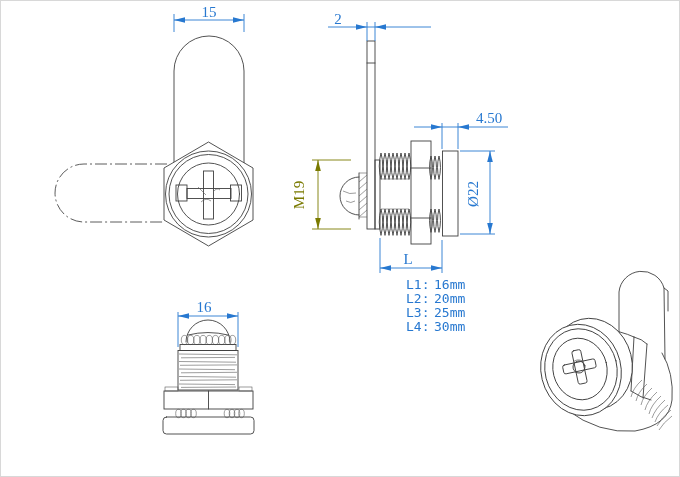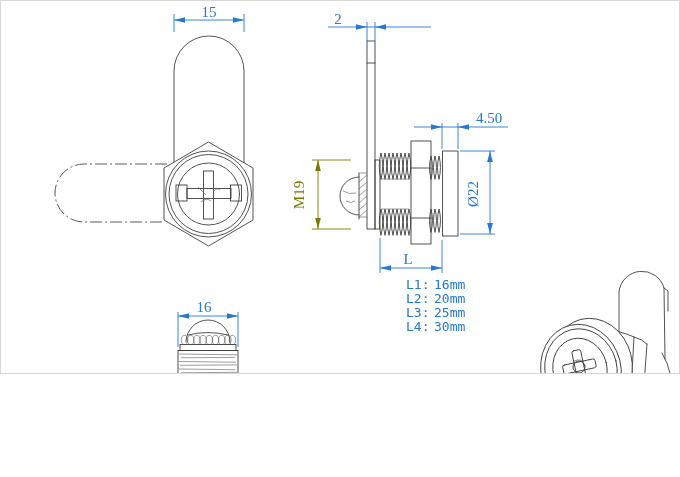--- a/index.html
+++ b/index.html
@@ -1,16 +1,16 @@
 <!DOCTYPE html>
 <html><head>
 <meta charset="utf-8">
 <style>
   html,body{margin:0;padding:0;background:#fff;}
-  #stage{position:relative;width:680px;height:374px;background:#ffffff;
+  #stage{position:relative;width:680px;height:477px;background:#ffffff;
          border:1px solid #d8d8d8;box-sizing:border-box;overflow:hidden;
          font-family:"Liberation Serif", serif;}
   svg{display:block}
   .ln{stroke:#3f3f3f;stroke-width:0.9;fill:none;stroke-linecap:round;}
   .lnw{stroke:#3f3f3f;stroke-width:0.9;fill:#ffffff;}
   .thin{stroke:#5a5a5a;stroke-width:0.6;fill:none;}
   .phantom{stroke:#4a4a4a;stroke-width:0.9;fill:none;stroke-dasharray:12 3 2 3;}
   .dim{stroke:#2778d0;stroke-width:0.9;fill:none;}
   .dimfill{fill:#2778d0;stroke:none;}
   .dimtext{fill:#2778d0;font-size:15px;font-family:"Liberation Serif",serif;}

